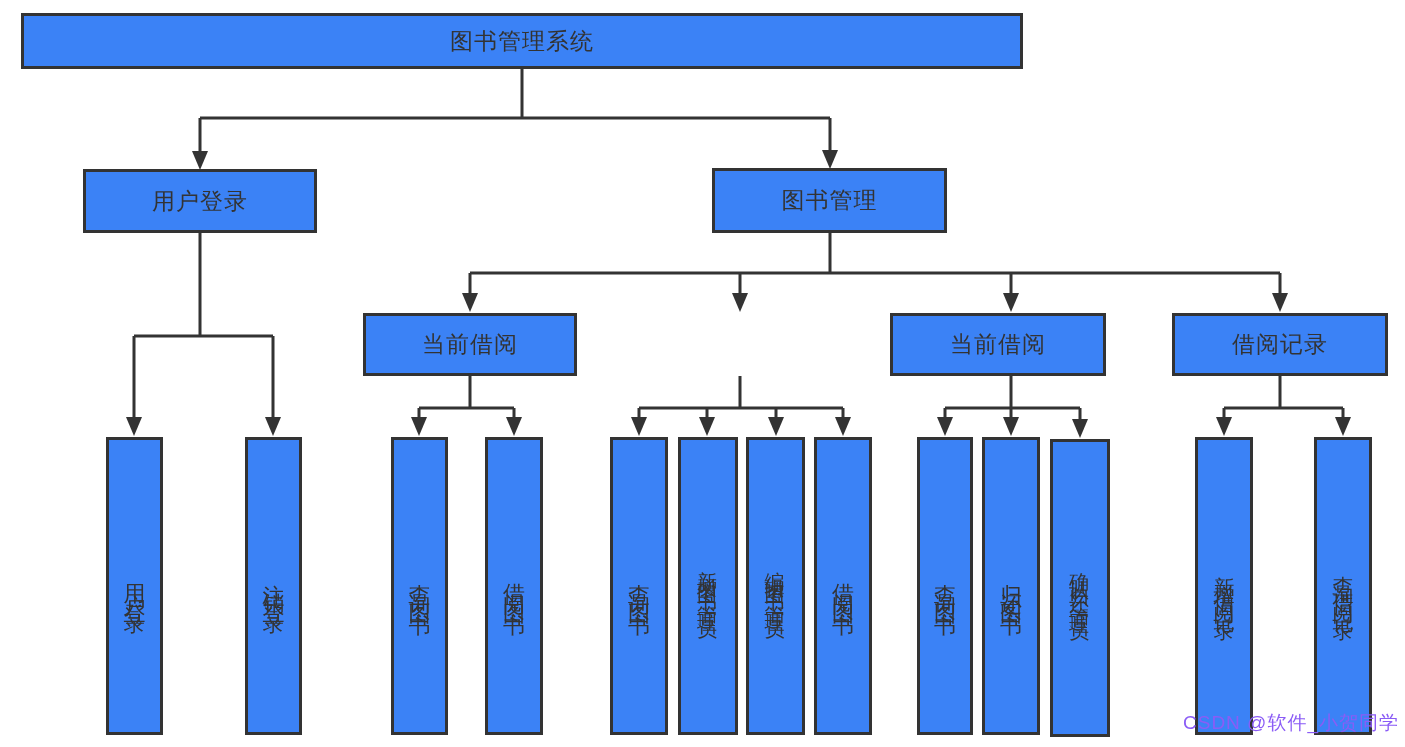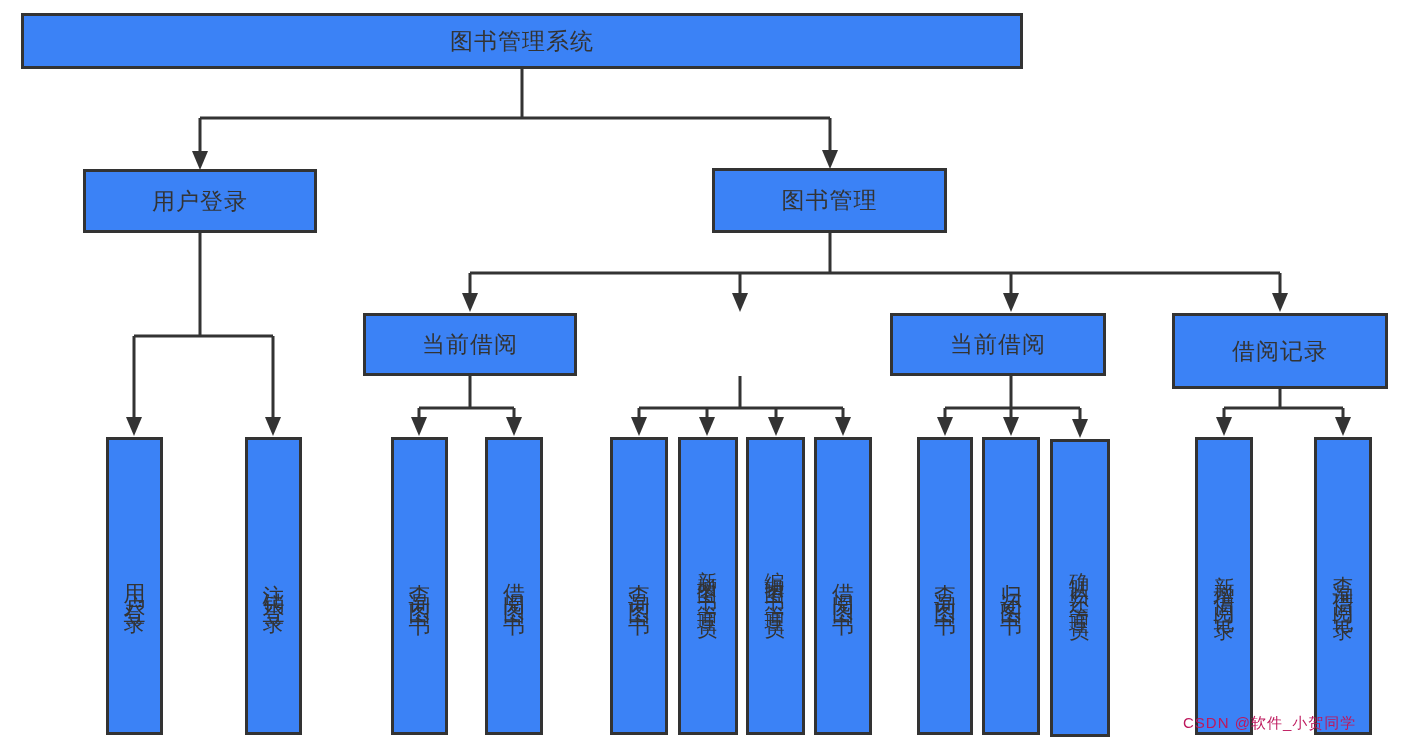--- a/index.html
+++ b/index.html
@@ -20,37 +20,37 @@
   .leaf-4 span{font-size:22px;letter-spacing:10px;}
   .leaf-6 span{font-size:21px;letter-spacing:9px;}
   .leaf-long span{font-size:20px;letter-spacing:7px;}
   
   #n-root{left:21px;top:13px;width:1002px;height:56px;}
   #n-user-login{left:83px;top:169px;width:234px;height:64px;}
   #n-book-mgmt{left:712px;top:168px;width:235px;height:65px;}
   #n-new-book{left:363px;top:313px;width:214px;height:63px;}
   #n-book-borrow{left:632px;top:313px;width:215px;height:63px;}
   #n-current-borrow{left:890px;top:313px;width:216px;height:63px;}
-  #n-borrow-record{left:1172px;top:313px;width:216px;height:76px;}
+  #n-borrow-record{left:1172px;top:313px;width:216px;height:63px;}
   #l-user-login{left:106px;top:437px;width:57px;height:298px;}
   #l-logout{left:245px;top:437px;width:57px;height:298px;}
   #l-nb-query{left:391px;top:437px;width:57px;height:298px;}
   #l-nb-borrow{left:485px;top:437px;width:58px;height:298px;}
   #l-bb-query{left:610px;top:437px;width:58px;height:298px;}
   #l-bb-add{left:678px;top:437px;width:60px;height:298px;}
   #l-bb-edit{left:746px;top:437px;width:59px;height:298px;}
   #l-bb-borrow{left:814px;top:437px;width:58px;height:298px;}
   #l-cb-query{left:917px;top:437px;width:56px;height:298px;}
   #l-cb-return{left:982px;top:437px;width:58px;height:298px;}
   #l-cb-confirm{left:1050px;top:439px;width:60px;height:298px;}
   #l-br-add{left:1195px;top:437px;width:58px;height:298px;}
   #l-br-query{left:1314px;top:437px;width:58px;height:298px;}
   .watermark{
-    position:absolute;left:1183px;top:711px;font-size:15px;line-height:24px;
-    color:#be185d;letter-spacing:1px;white-space:nowrap;z-index:5;
+    position:absolute;left:1183px;top:711px;font-size:19px;line-height:24px;
+    color:#8b5cf6;letter-spacing:1px;white-space:nowrap;z-index:5;
   }
 </style>
 </head>
 <body>
 
 <div class="stage">
 
   <svg class="connectors" viewBox="0 0 1405 747" xmlns="http://www.w3.org/2000/svg" aria-hidden="true">
     <g stroke="#333333" stroke-width="3" fill="none">
       <path d="M522 69 V118 M200 118 H830 M200 118 V155 M830 118 V154"></path>

